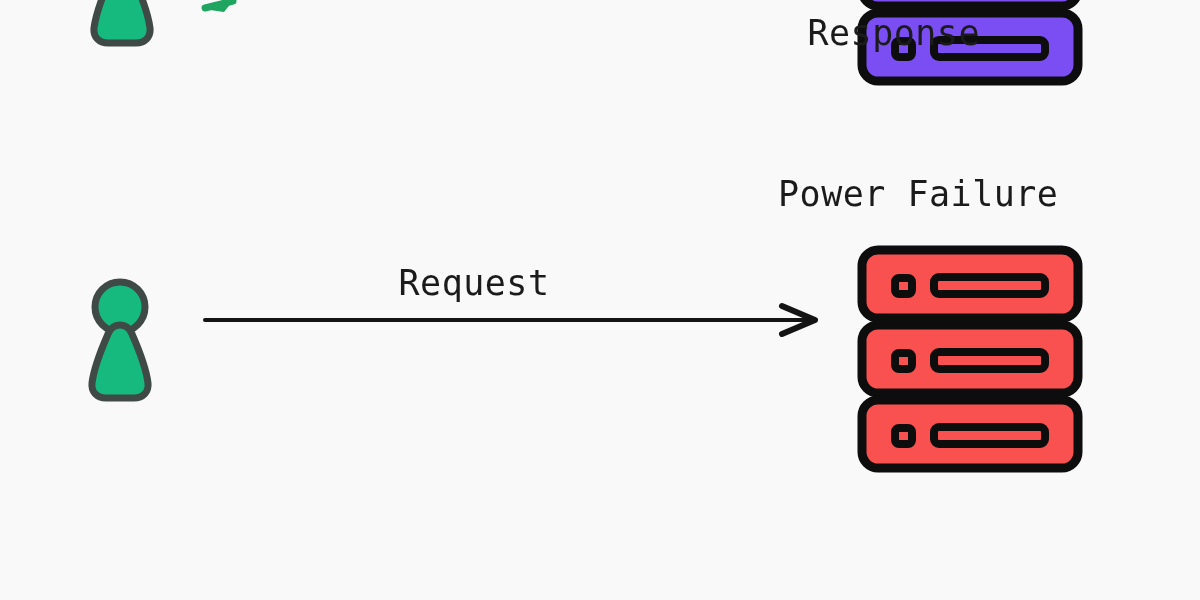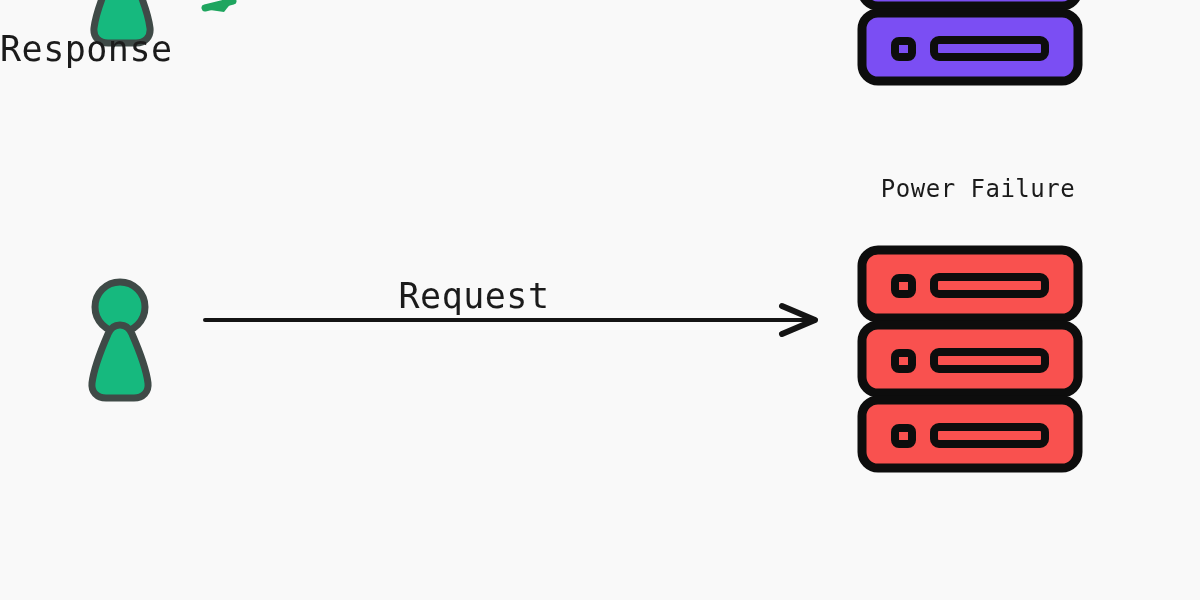--- a/index.html
+++ b/index.html
@@ -29,35 +29,34 @@
   .label {
     position: absolute;
     font-family: "DejaVu Sans Mono", "Liberation Mono", monospace;
     color: #1b1b1b;
     white-space: pre;
     letter-spacing: 0.5px;
     line-height: 1;
   }
   .label-response {
     left: 0;
-    top: 32px;
+    top: 16px;
     width: 980px;
-    text-align: left;
+    text-align: right;
     font-size: 35px;
   }
   .label-power-failure {
     left: 778px;
     top: 177px;
     width: 400px;
-    text-align: center;
-    font-size: 24px;
+    font-size: 35px;
   }
   .label-request {
     left: 264px;
-    top: 279px;
+    top: 266px;
     width: 420px;
     text-align: center;
     font-size: 35px;
   }
   .label-no-response {
     left: 264px;
     top: 427px;
     width: 520px;
     text-align: center;
     font-size: 35px;

